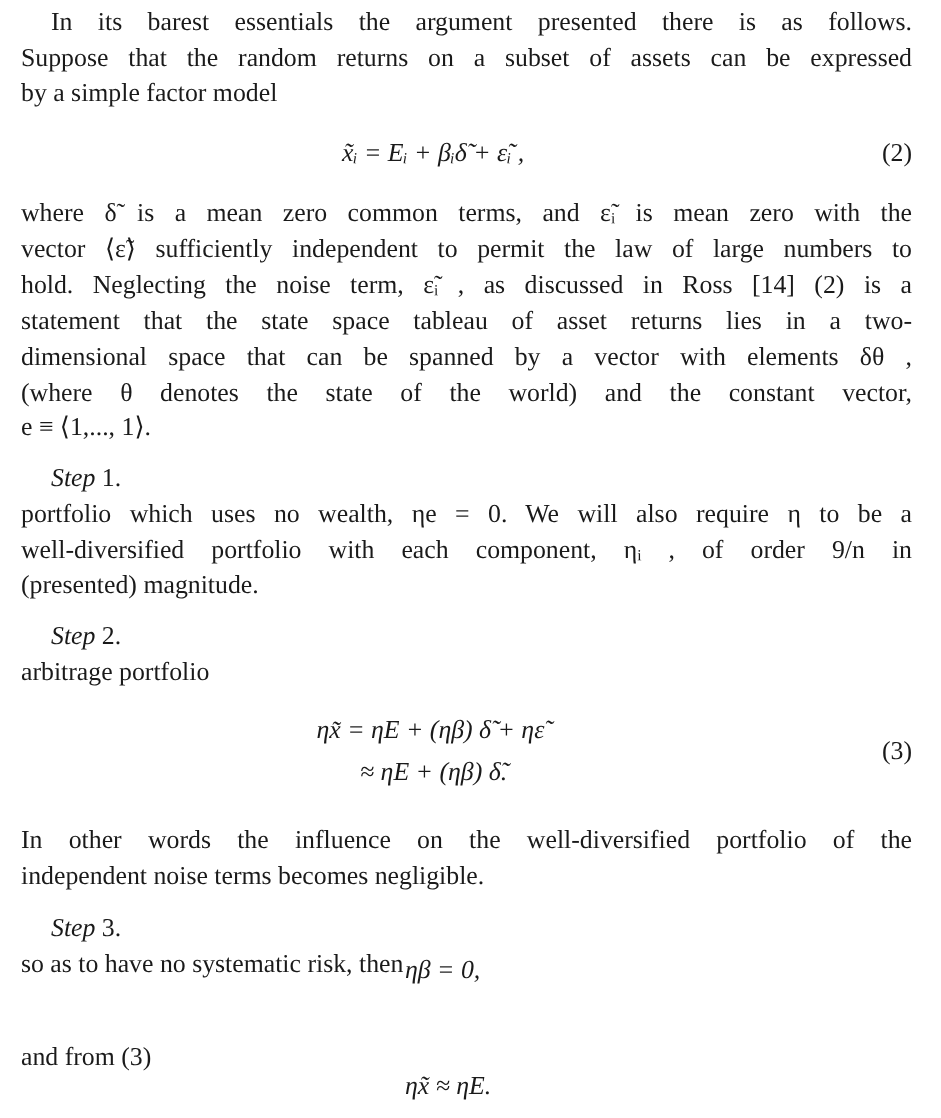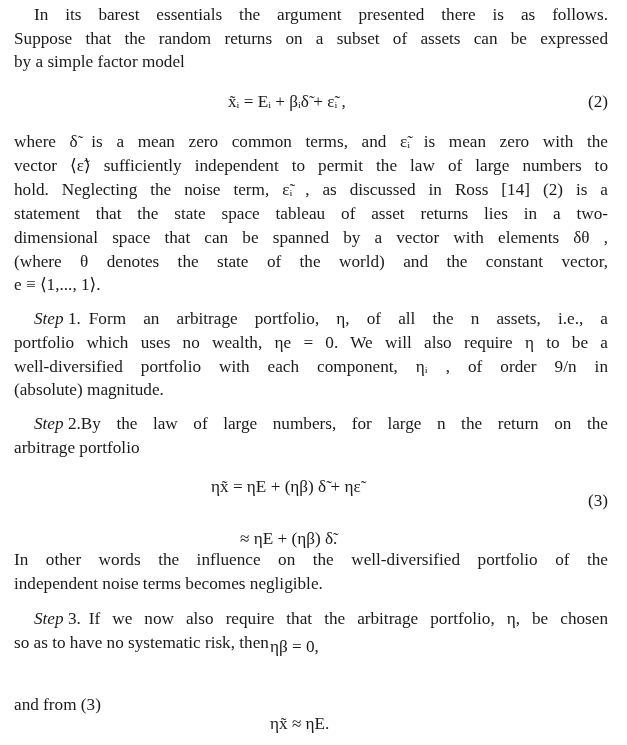--- a/index.html
+++ b/index.html
@@ -5,21 +5,21 @@
   html, body { margin: 0; padding: 0; background: #ffffff; }
   body {
     width: 627px; height: 745px; overflow: hidden; position: relative;
     font-family: "Liberation Serif", "DejaVu Serif", serif;
     color: #1a1a1a; font-size: 17.2px;
   }
   .page { position: absolute; left: 14px; top: 0; width: 594px; }
   .line { position: absolute; left: 0; width: 594px; white-space: nowrap; line-height: 22px; }
   .just { text-align: justify; text-align-last: justify; white-space: normal; }
   .indent { padding-left: 20px; box-sizing: border-box; }
-  .eq { position: absolute; white-space: nowrap; line-height: 22px; }
+  .eq { position: absolute; white-space: nowrap; font-style: italic; line-height: 22px; }
   .eqnum { position: absolute; right: 0; font-style: normal; line-height: 22px; }
   i, .it { font-style: italic; }
   .up { font-style: normal; }
 </style>
 </head>
 <body>
 
 <div class="page">
 
   <div class="line just indent" style="top:4px">In its barest essentials the argument presented there is as follows.</div>
@@ -32,42 +32,39 @@
   <div class="line just" style="top:131px">where δ̃ is a mean zero common terms, and ε̃ᵢ is mean zero with the</div>
   <div class="line just" style="top:155px">vector ⟨ε̃⟩ sufficiently independent to permit the law of large numbers to</div>
   <div class="line just" style="top:179px">hold. Neglecting the noise term, ε̃ᵢ , as discussed in Ross [14] (2) is a</div>
   <div class="line just" style="top:203px">statement that the state space tableau of asset returns lies in a two-</div>
   <div class="line just" style="top:227px">dimensional space that can be spanned by a vector with elements δθ ,</div>
   <div class="line just" style="top:251px">(where θ denotes the state of the world) and the constant vector,</div>
   <div class="line" style="top:274px">e ≡ ⟨1,..., 1⟩.</div>
 
   <div class="line indent" style="top:308px; display:flex; gap:8px">
     <span class="it"><span>Step</span> <span class="up">1.</span></span>
-    <span style="flex:1; text-align:justify; text-align-last:justify;">Form an arbitrage portfolio, η, of all the n assets, i.e., a</span>
   </div>
   <div class="line just" style="top:332px">portfolio which uses no wealth, ηe = 0. We will also require η to be a</div>
   <div class="line just" style="top:356px">well-diversified portfolio with each component, ηᵢ , of order 9/n in</div>
-  <div class="line" style="top:379px">(absolute) magnitude.</div>
+  <div class="line" style="top:379px">(presented) magnitude.</div>
 
   <div class="line indent" style="top:413px; display:flex; gap:0">
     <span class="it"><span>Step</span> <span class="up">2.</span></span>
-    <span style="flex:1; text-align:justify; text-align-last:justify;">By the law of large numbers, for large n the return on the</span>
   </div>
   <div class="line" style="top:437px">arbitrage portfolio</div>
 
   <div class="eq" style="left:197px; top:476px">ηx̃ = ηE + (ηβ) δ̃ + ηε̃</div>
-  <div class="eq" style="left:226px; top:528px">≈ ηE + (ηβ) δ̃.</div>
+  <div class="eq" style="left:226px; top:504px">≈ ηE + (ηβ) δ̃.</div>
   <div class="eqnum" style="top:490px">(3)</div>
 
   <div class="line just" style="top:549px">In other words the influence on the well-diversified portfolio of the</div>
   <div class="line" style="top:573px">independent noise terms becomes negligible.</div>
 
   <div class="line indent" style="top:608px; display:flex; gap:8px">
     <span class="it"><span>Step</span> <span class="up">3.</span></span>
-    <span style="flex:1; text-align:justify; text-align-last:justify;">If we now also require that the arbitrage portfolio, η, be chosen</span>
   </div>
   <div class="line" style="top:632px">so as to have no systematic risk, then</div>
 
   <div class="eq" style="left:256px; top:636px">ηβ = 0,</div>
 
   <div class="line" style="top:694px">and from (3)</div>
 
   <div class="eq" style="left:256px; top:713px">ηx̃ ≈ ηE.</div>
 
 </div>

